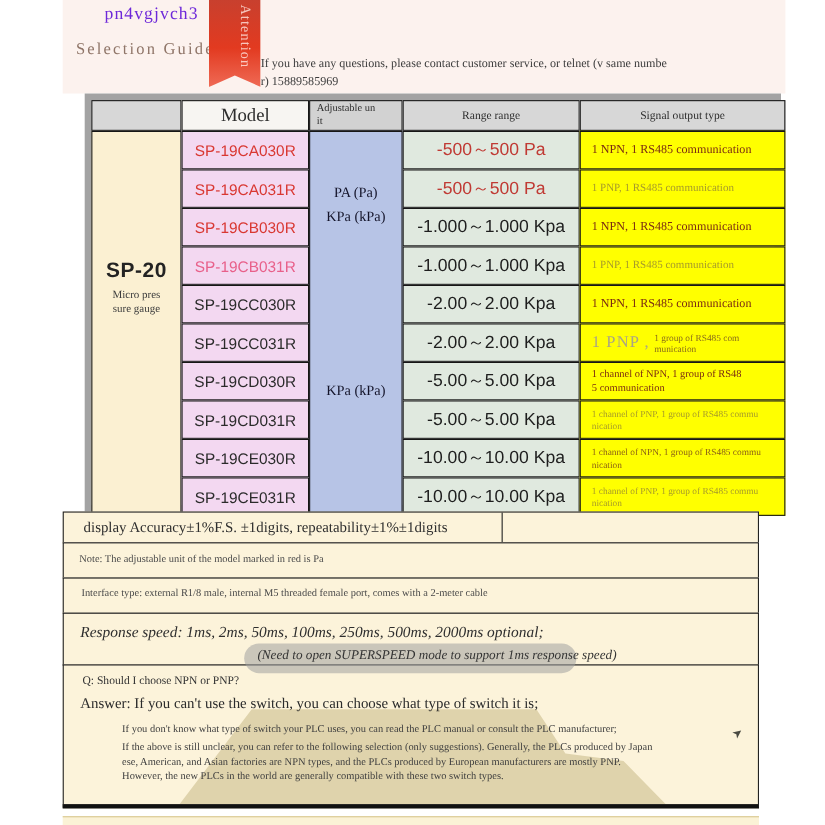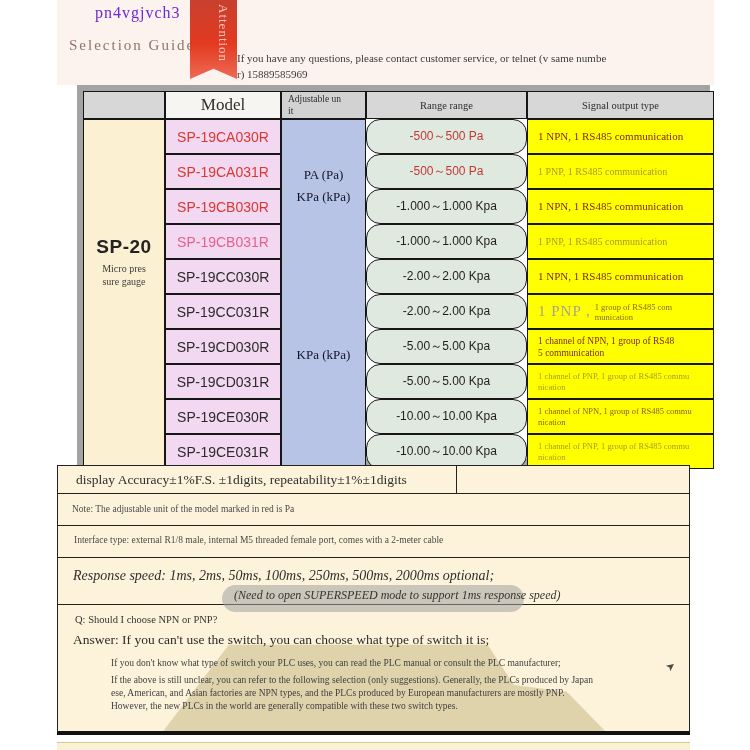--- a/index.html
+++ b/index.html
@@ -34,21 +34,21 @@
         font-size:19px;font-weight:bold;color:#232323;letter-spacing:0.5px;}
   .product-name{margin-top:4px;font-size:10px;line-height:13px;color:#3d3d3d;text-align:center;}
   .unit-cell{grid-column:3;grid-row:2/12;background:var(--unit_blue);position:relative;}
   .unit-lab{position:absolute;left:0;width:100%;text-align:center;font-size:13px;
         line-height:22px;color:#14142a;}
   .unit-upper{top:44px;}
   .unit-lower{top:224px;}
   .model-cell{font-family:"Liberation Sans",sans-serif;font-size:14px;background:var(--model_pink_bg);}
   .m-red{color:var(--model_red);}
   .m-pink{color:var(--model_pink);}
-  .range-cell{font-family:"Liberation Sans",sans-serif;font-size:12px;background:var(--range_green);color:#1e1e1e;border-radius:14px;}
+  .range-cell{font-family:"Liberation Sans",sans-serif;font-size:16px;background:var(--range_green);color:#1e1e1e;}
   .r-red{color:var(--range_red);}
   .signal-cell{background:var(--highlight_yellow);justify-content:flex-start;padding-left:10px;
         font-size:11px;line-height:13px;text-align:left;white-space:pre-line;}
   .sig-npn{color:var(--signal_npn);}
   .sig-npn2{color:#8a5f16;}
   .sig-pnp{color:var(--signal_pnp);}
   .sig-mid{font-size:10px;}
   .sig-sm{font-size:8.5px;line-height:11px;}
   .sig-sm7{font-size:9.5px;line-height:12px;}
   .sig-big{font-size:15px;color:#a9a487;margin-right:4px;letter-spacing:1px;}

